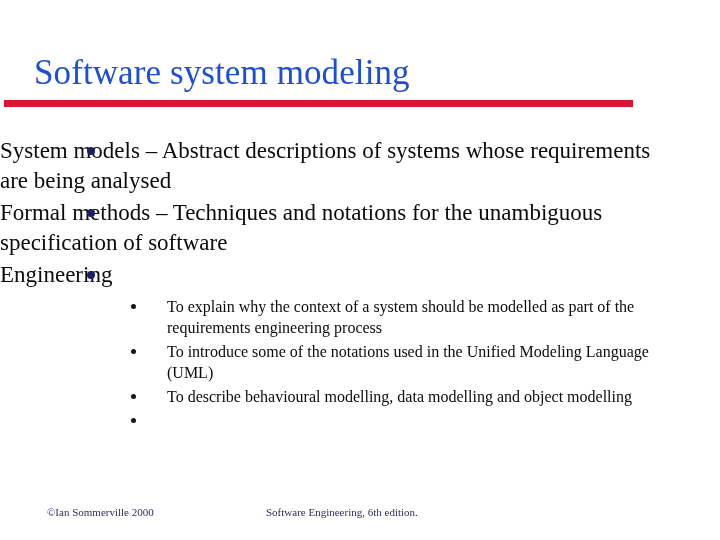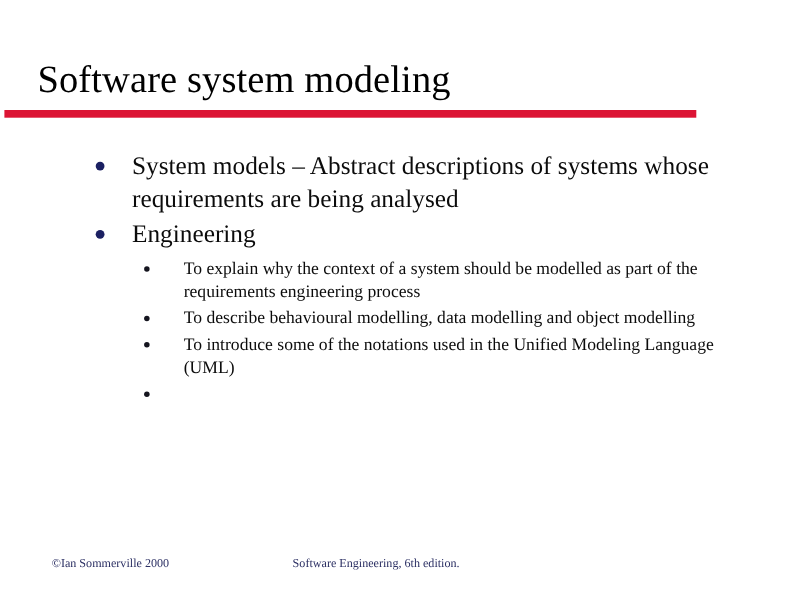--- a/index.html
+++ b/index.html
@@ -23,21 +23,21 @@
   
   .title-block {
     position: absolute;
     left: 0;
     top: 52px;
     width: 720px;
   }
   .slide-title {
     font-size: 35px;
     line-height: 42px;
-    color: #000000;
+    color: #1d4ed8;
     padding-left: 34px;
     font-weight: normal;
     letter-spacing: 0.1px;
     white-space: nowrap;
   }
   .title-rule {
     position: absolute;
     left: 4px;
     top: 100px;
     width: 629px;
@@ -48,21 +48,20 @@
   
   .body-block {
     position: absolute;
     left: 0;
     top: 136px;
     width: 720px;
   }
 
   .lvl1 {
     position: relative;
-    padding-left: 120px;
     padding-right: 36px;
     font-size: 23px;
     line-height: 30px;
     color: #0b0b0b;
     margin-bottom: 2px;
   }
   .lvl1 .dot {
     position: absolute;
     left: 87px;
     top: 11px;
@@ -141,41 +140,45 @@
   </div>
   <div class="title-rule"></div>
 
   <div class="body-block">
 
     <div class="lvl1">
       <span class="dot"></span>
       <span>System models – Abstract descriptions of systems whose requirements are being analysed</span>
     </div>
 
+    <div class="lvl1">
+      <span class="dot"></span>
+      <span>Formal methods – Techniques and notations for the unambiguous specification of software</span>
+    </div>
 
     <div class="lvl1">
       <span class="dot"></span>
       <span>Engineering</span>
     </div>
 
     <div class="sub-group">
 
       <div class="lvl2">
         <span class="dot"></span>
         <span>To explain why the context of a system should be modelled as part of the requirements engineering process</span>
       </div>
 
       <div class="lvl2">
         <span class="dot"></span>
-        <span>To describe behavioural modelling, data modelling and object modelling</span>
+        <span>To introduce some of the notations used in the Unified Modeling Language (UML)</span>
       </div>
 
       <div class="lvl2">
         <span class="dot"></span>
-        <span>To introduce some of the notations used in the Unified Modeling Language (UML)</span>
+        <span>To describe behavioural modelling, data modelling and object modelling</span>
       </div>
 
       <div class="lvl2">
         <span class="dot"></span>
       </div>
 
     </div>
   </div>
 
   <div class="footer">

